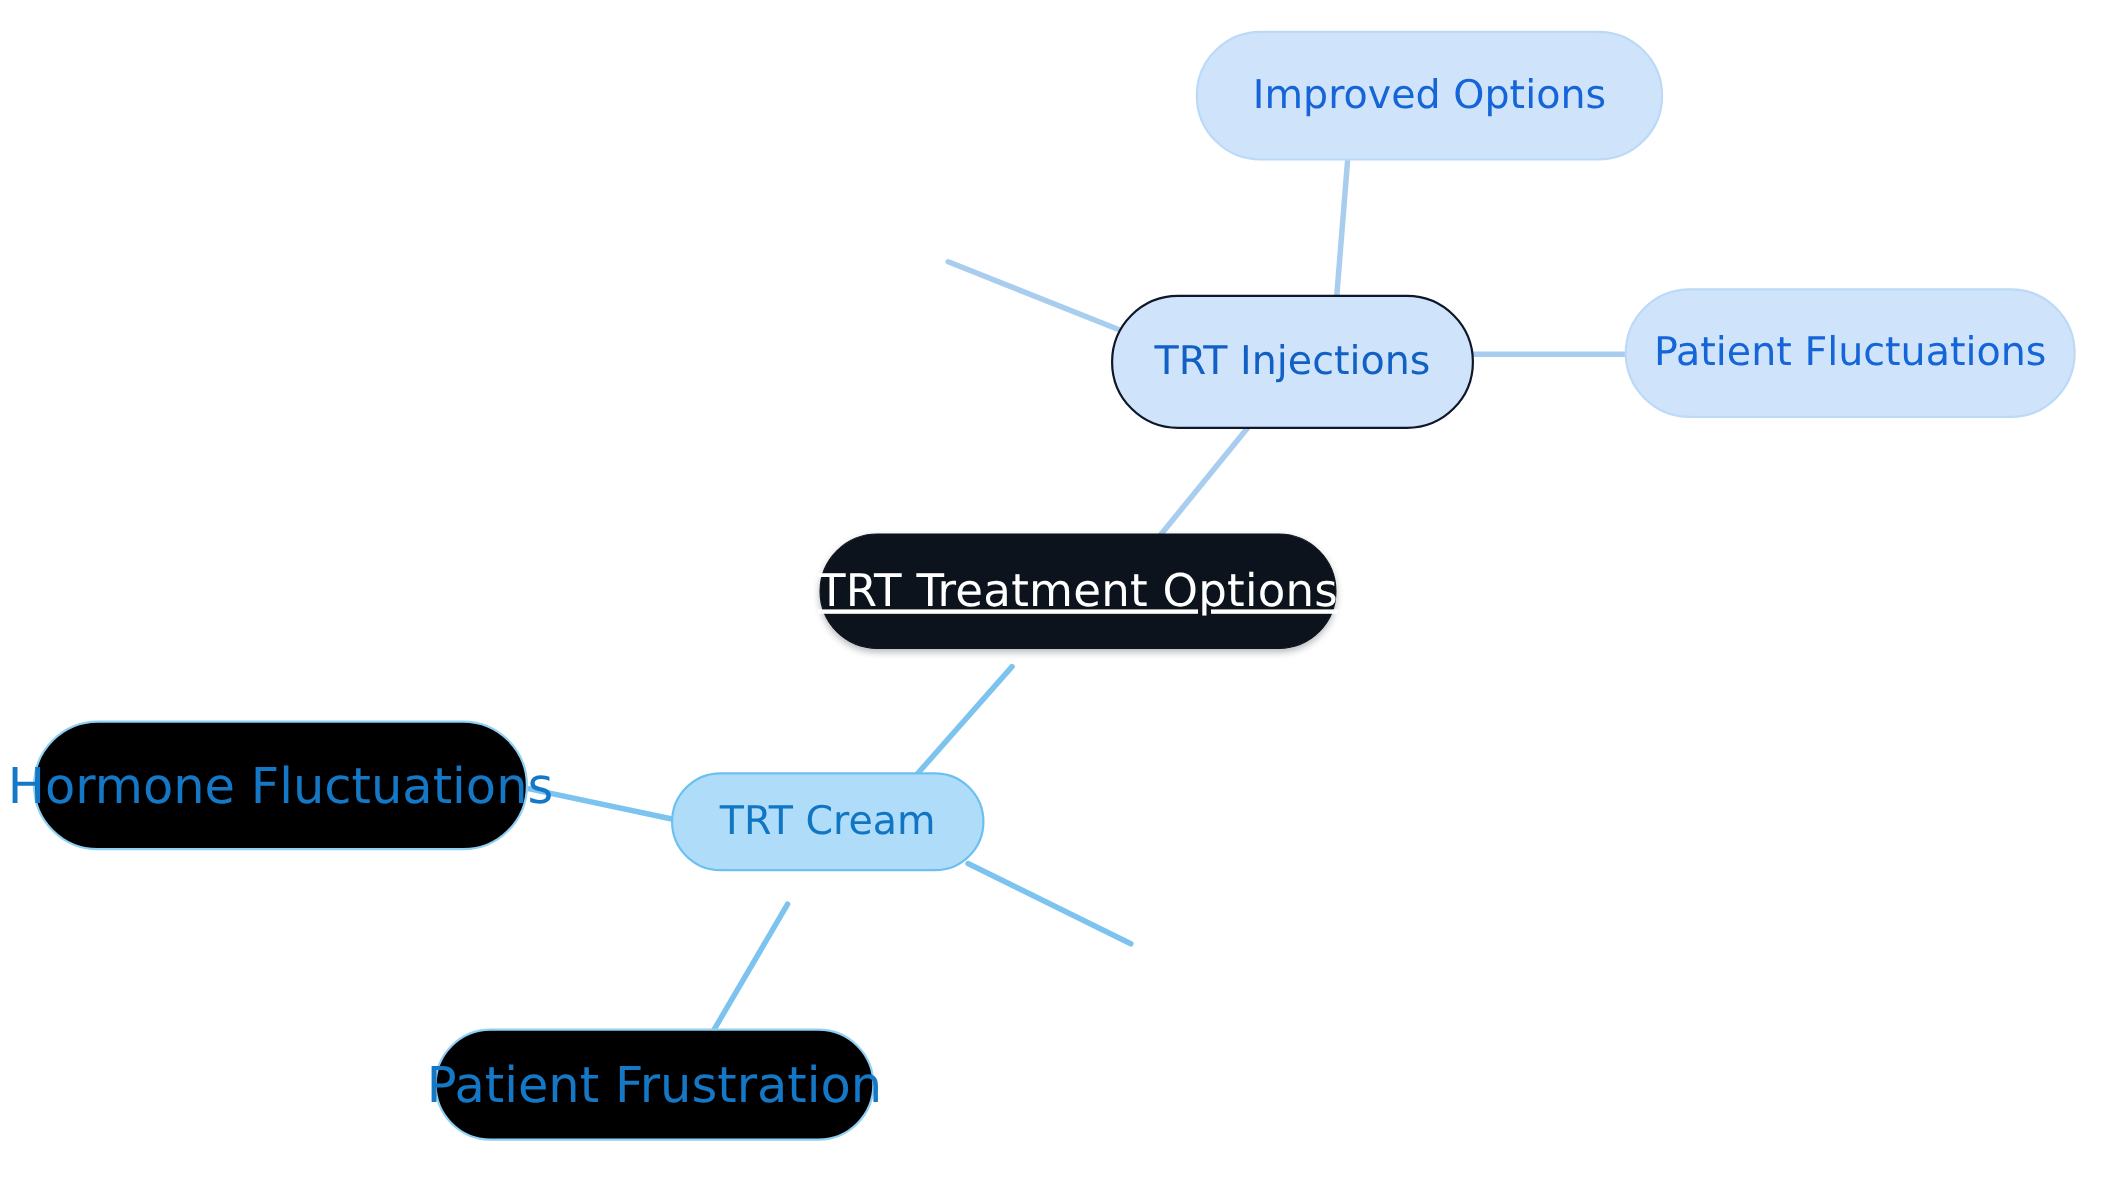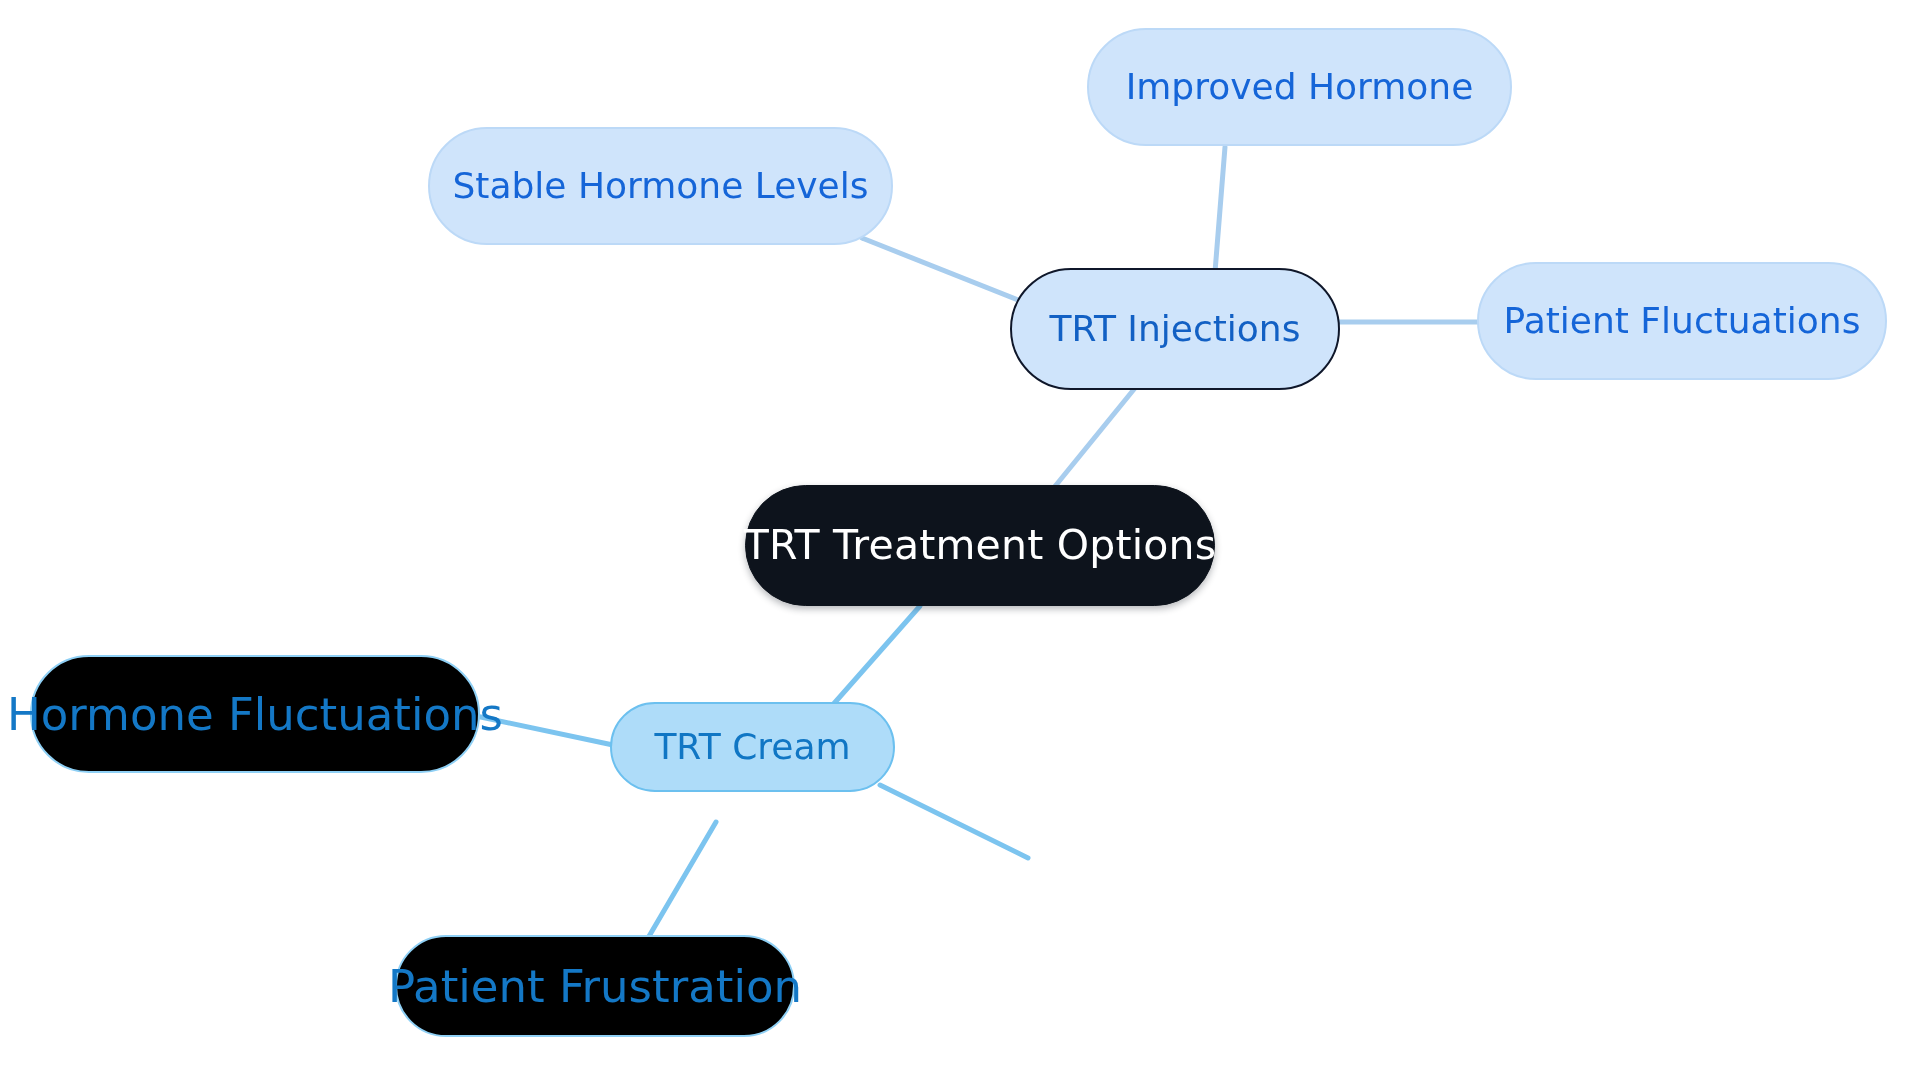--- a/index.html
+++ b/index.html
@@ -81,29 +81,28 @@
     <line x1="1052" y1="490" x2="1135" y2="388" stroke="#a8cdee" stroke-width="5" stroke-linecap="round"></line>
     <line x1="920" y1="606" x2="830" y2="708" stroke="#7cc4ef" stroke-width="5" stroke-linecap="round"></line>
     <line x1="1018" y1="300" x2="862" y2="238" stroke="#a8cdee" stroke-width="5" stroke-linecap="round"></line>
     <line x1="1215" y1="272" x2="1225" y2="147" stroke="#a8cdee" stroke-width="5" stroke-linecap="round"></line>
     <line x1="1338" y1="322" x2="1480" y2="322" stroke="#a8cdee" stroke-width="5" stroke-linecap="round"></line>
     <line x1="613" y1="745" x2="476" y2="716" stroke="#7cc4ef" stroke-width="5" stroke-linecap="round"></line>
     <line x1="880" y1="785" x2="1028" y2="858" stroke="#7cc4ef" stroke-width="5" stroke-linecap="round"></line>
     <line x1="716" y1="822" x2="648" y2="938" stroke="#7cc4ef" stroke-width="5" stroke-linecap="round"></line>
   </svg>
 
-  <div class="node node-leaf-a" id="n-stable-hormone-levels" style="left: 428px; top: 127px; width: 465px; height: 118px; border-radius: 59px;">Stable Hormone Levels</div>
 
-  <div class="node node-leaf-a" id="n-improved-symptoms" style="left: 1087px; top: 28px; width: 425px; height: 118px; border-radius: 59px;">Improved Hormone</div>
+  <div class="node node-leaf-a" id="n-improved-symptoms" style="left: 1087px; top: 28px; width: 425px; height: 118px; border-radius: 59px;">Improved Options</div>
 
   <div class="node node-leaf-a" id="n-patient-satisfaction" style="left: 1477px; top: 262px; width: 410px; height: 118px; border-radius: 59px;">Patient Fluctuations</div>
 
   <div class="node node-branch-a" id="n-trt-injections" style="left: 1010px; top: 268px; width: 330px; height: 122px; border-radius: 61px;">TRT Injections</div>
 
-  <div class="node node-root" id="n-root" style="left: 745px; top: 485px; width: 470px; height: 121px; border-radius: 60.5px;">TRT Treatment Options</div>
+  <div class="node node-root" id="n-root" style="left: 745px; top: 485px; width: 470px; height: 105px; border-radius: 60.5px; text-decoration: underline;">TRT Treatment Options</div>
 
   <div class="node node-branch-b" id="n-trt-cream" style="left: 610px; top: 702px; width: 285px; height: 90px; border-radius: 61px;">TRT Cream</div>
 
   <div class="node node-leaf-b" id="n-hormone-fluctuations" style="left: 30px; top: 655px; width: 450px; height: 118px; border-radius: 59px;">Hormone Fluctuations</div>
 
 
   <div class="node node-leaf-b" id="n-patient-frustration" style="left: 395px; top: 935px; width: 400px; height: 102px; border-radius: 59px;">Patient Frustration</div>
 
 </div>
 

